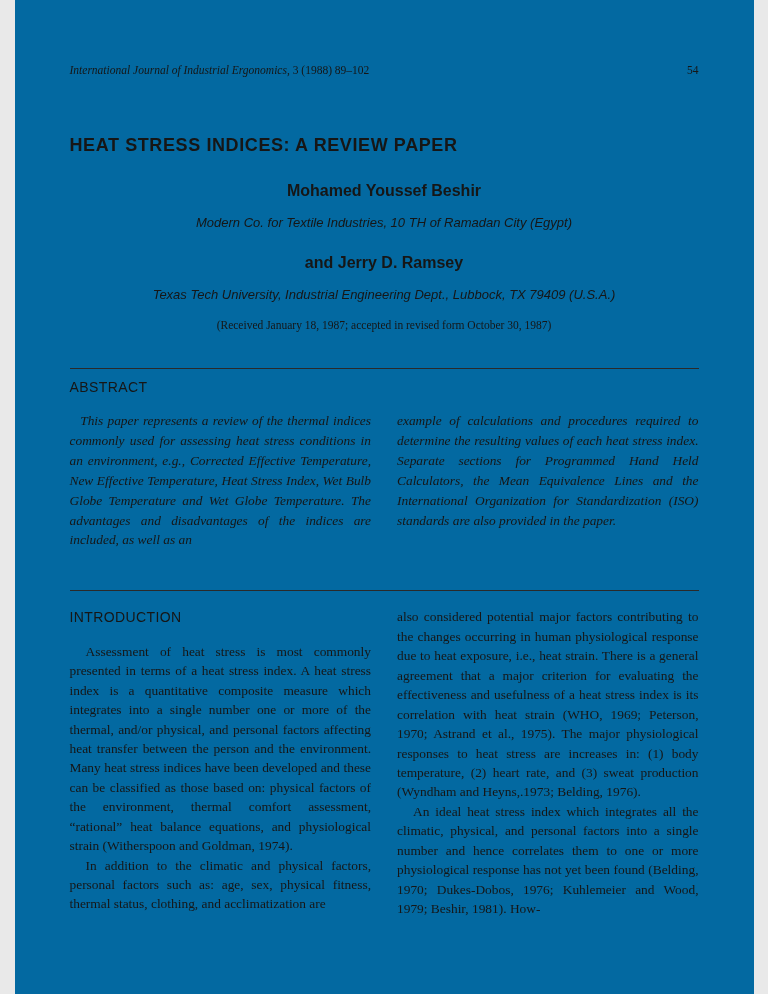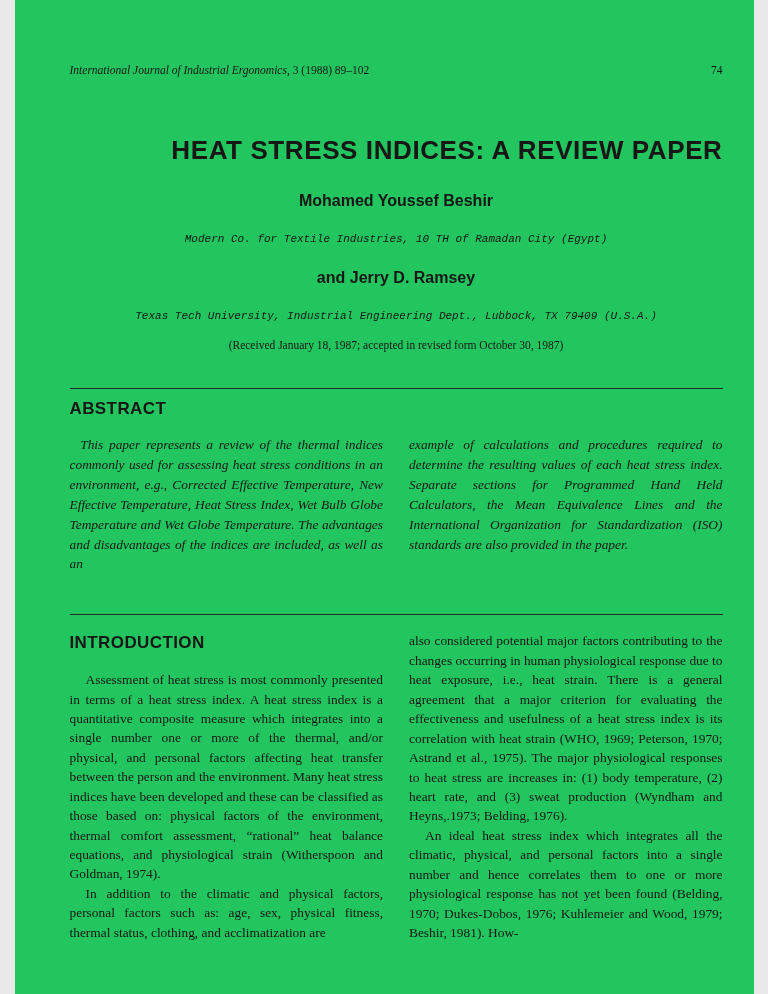--- a/index.html
+++ b/index.html
@@ -1,73 +1,73 @@
 <!DOCTYPE html>
 <html><head>
 <meta charset="utf-8">
 <style>
   html, body { margin: 0; padding: 0; background: #e9e9e9; }
   .page {
     position: relative;
     width: 739px;
     height: 994px;
     margin: 0 auto;
-    background: #22c55e;
+    background: #0369a1;
     color: #161616;
     box-sizing: border-box;
-    padding: 62px 31px 0 55px;
+    padding: 62px 55px 0 55px;
     font-family: "Liberation Serif", serif;
     overflow: hidden;
   }
 
   
   .head { font-size: 11.5px; line-height: 1.45; }
   .head-row { display: flex; justify-content: space-between; align-items: baseline; }
   .journal-name { font-style: italic; }
 
   
   .title {
     margin-top: 56px;
-    text-align: right;
+    text-align: left;
     font-family: "Liberation Sans", sans-serif;
     font-weight: bold;
-    font-size: 26px;
+    font-size: 18px;
     letter-spacing: 0.6px;
   }
   .author {
     margin-top: 26px;
     text-align: center;
     font-family: "Liberation Sans", sans-serif;
     font-weight: bold;
     font-size: 16px;
   }
   .author.second { margin-top: 24px; }
   .affiliation {
-    margin-top: 23px;
+    margin-top: 15px;
     text-align: center;
-    font-family: Liberation Mono, monospace;
+    font-family: Liberation Sans, sans-serif;
     font-style: italic;
-    font-size: 11px;
+    font-size: 13px;
   }
   .received {
     margin-top: 17px;
     text-align: center;
     font-size: 11.5px;
   }
 
   
   .rule { border: none; border-top: 1.2px solid #2a2a2a; margin: 0; }
   .rule-1 { margin-top: 37px; }
   .rule-2 { margin-top: 40px; }
 
   
   .section-heading {
     font-family: "Liberation Sans", sans-serif;
-    font-weight: bold;
-    font-size: 17px;
+    font-weight: normal;
+    font-size: 14px;
     letter-spacing: 0.4px;
     margin-top: 10px;
   }
   .section-heading.intro { margin-top: 22px; }
 
   
   .columns { display: flex; gap: 26px; margin-top: 16px; }
   .col { flex: 1 1 0; }
 
   .abstract-text {
@@ -95,21 +95,21 @@
 </head>
 <body>
 
 <div class="page">
 
   <header class="head">
     <div class="head-row">
       <span>
         <span class="journal-name">International Journal of Industrial Ergonomics,</span><span> 3 (1988) 89–102</span>
       </span>
-      <span>74</span>
+      <span>54</span>
     </div>
   </header>
 
   <h1 class="title">HEAT STRESS INDICES: A REVIEW PAPER</h1>
 
   <div class="author">Mohamed Youssef Beshir</div>
   <div class="affiliation">Modern Co. for Textile Industries, 10 TH of Ramadan City (Egypt)</div>
   <div class="author second">and Jerry D. Ramsey</div>
   <div class="affiliation">Texas Tech University, Industrial Engineering Dept., Lubbock, TX 79409 (U.S.A.)</div>
   <div class="received">(Received January 18, 1987; accepted in revised form October 30, 1987)</div>

